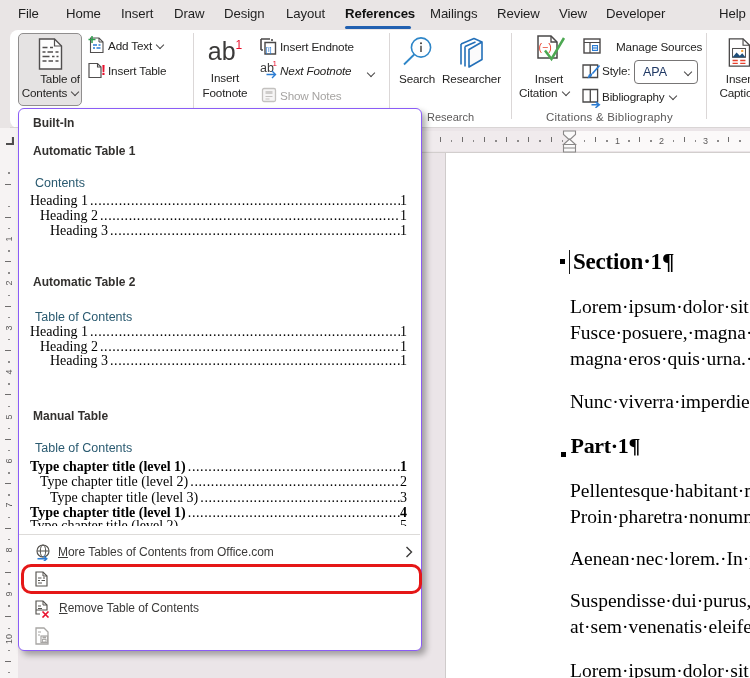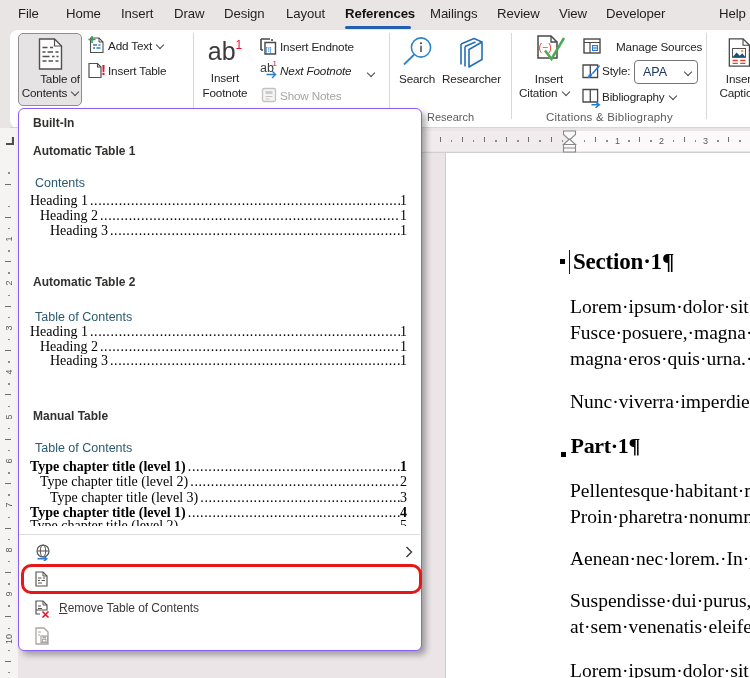--- a/index.html
+++ b/index.html
@@ -370,20 +370,21 @@
       <span class="dots">....................................................................................................................................................................</span>
       <span>5</span>
     </div>
 
   <svg class="abs" style="left:16px;top:435px;" width="17" height="17" viewBox="0 0 17 17">
     <circle cx="8" cy="7" r="6" fill="none" stroke="#55534f" stroke-width="1.15"></circle>
     <ellipse cx="8" cy="7" rx="2.7" ry="6" fill="none" stroke="#55534f" stroke-width="1"></ellipse>
     <path d="M2.2 7 h11.6" stroke="#55534f" stroke-width="1"></path>
     <path d="M2.5 14.8 h8.5 M8.5 12 l3.3 2.8 l-3.3 2.8" fill="none" stroke="#2b7cd3" stroke-width="1.4"></path>
   </svg>
+  <span class="menurow" style="left:39px;top:435.5px;"><span class="mu">M</span>ore Tables of Contents from Office.com</span>
   <svg class="abs" style="left:386px;top:437px;" width="8" height="12" viewBox="0 0 8 12">
       <path d="M1.5 1 L6.5 6 L1.5 11" fill="none" stroke="#3b3a39" stroke-width="1.4"></path>
     </svg>
 
   <svg class="abs" style="left:16px;top:462px;" width="13" height="16" viewBox="0 0 13 16">
     <path d="M1 1 h7 l4 4 v10 h-11 z" fill="#fff" stroke="#55534f" stroke-width="1.15"></path>
     <path d="M8 1 v4 h4" fill="none" stroke="#55534f" stroke-width="1"></path>
     <path d="M3 7 h3.5 M8 7 h2 M3 9.5 h2 M6.5 9.5 h3.5 M3 12 h4" stroke="#55534f" stroke-width="1"></path>
   </svg>
 

